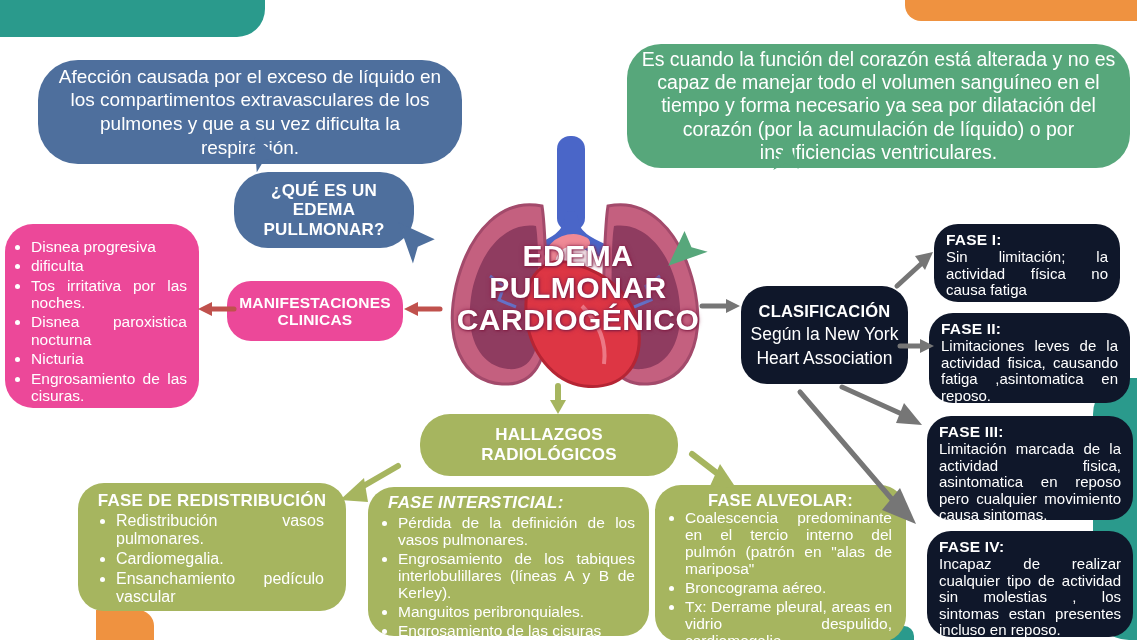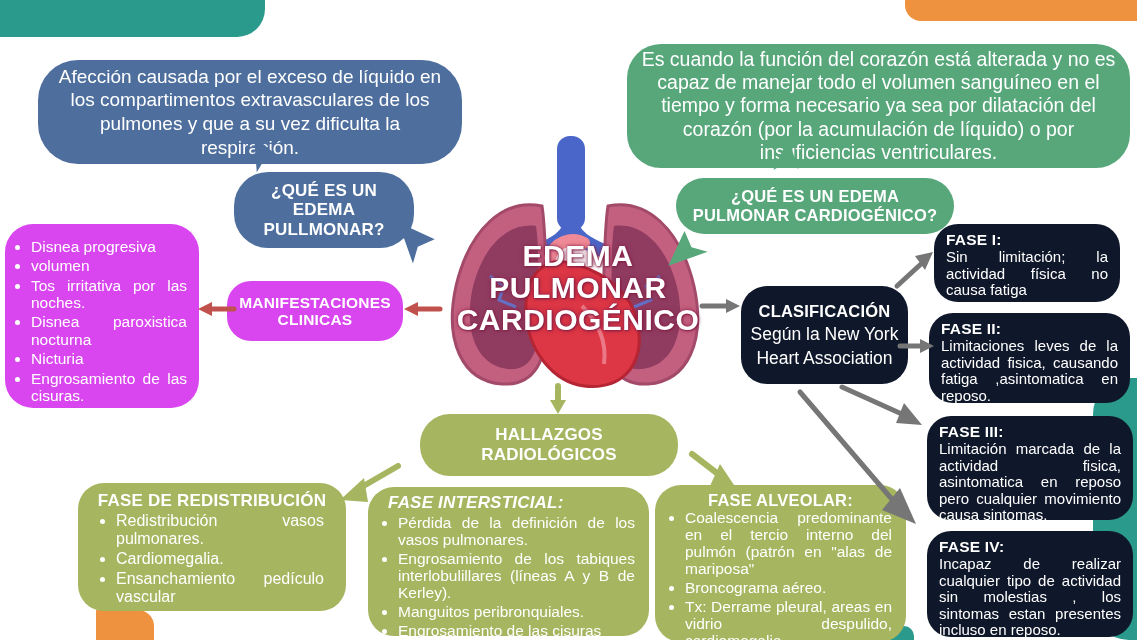--- a/index.html
+++ b/index.html
@@ -11,21 +11,21 @@
   .shape-tl{left:0;top:0;width:265px;height:37px;background:#2a9a8c;border-radius:0 0 28px 0;}
   .shape-tr{left:905px;top:0;width:232px;height:21px;background:#ef9240;border-radius:0 0 0 16px;}
   .shape-right{left:1093px;top:378px;width:44px;height:262px;background:#2a9a8c;border-radius:36px 0 0 36px;z-index:0;}
   .shape-bl{left:96px;top:610px;width:58px;height:30px;background:#ef9240;border-radius:0 16px 0 0;z-index:0;}
   .shape-bc{left:858px;top:626px;width:56px;height:14px;background:#2a9a8c;border-radius:10px 10px 0 0;z-index:0;}
 
   
   .node{color:#ffffff;}
   .blue{background:#4e6f9d;}
   .green{background:#57a77b;}
-  .red{background:#d946ef;}
+  .red{background:#ec4899;}
   .gray{background:#0f172a;z-index:1;}
   .olive{background:#a6b55f;}
   .center-text{display:flex;flex-direction:column;justify-content:center;text-align:center;}
   .hdr{font-weight:800;letter-spacing:.2px;}
   .justify{text-align:justify;}
   ul{margin:0;padding:0 4px 0 20px;list-style:disc;}
   li{margin:0 0 2px 0;}
   .line{display:block;}
 
   
@@ -77,29 +77,25 @@
   <div class="abs node green center-text def-cardio">
     <span>Es cuando la función del corazón está alterada y no es capaz de manejar todo el volumen sanguíneo en el tiempo y forma necesario ya sea por dilatación del corazón (por la acumulación de líquido) o por insuficiencias ventriculares.</span>
   </div>
 
   <div class="abs node blue center-text hdr q-pulmonar">
     <span class="line">¿QUÉ ES UN</span>
     <span class="line">EDEMA</span>
     <span class="line">PULLMONAR?</span>
   </div>
 
-  <div class="abs node green center-text hdr q-cardio">
-    <span class="line">¿QUÉ ES UN EDEMA</span>
-    <span class="line">PULMONAR CARDIOGÉNICO?</span>
-  </div>
 
   <div class="abs node red sintomas">
     <ul class="justify">
       <li>Disnea progresiva</li>
-      <li>volumen</li>
+      <li>dificulta</li>
       <li>Tos irritativa por las noches.</li>
       <li>Disnea paroxistica nocturna</li>
       <li>Nicturia</li>
       <li>Engrosamiento de las cisuras.</li>
     </ul>
   </div>
 
   <div class="abs node red center-text hdr manif">
     <span class="line">MANIFESTACIONES</span>
     <span class="line">CLINICAS</span>

